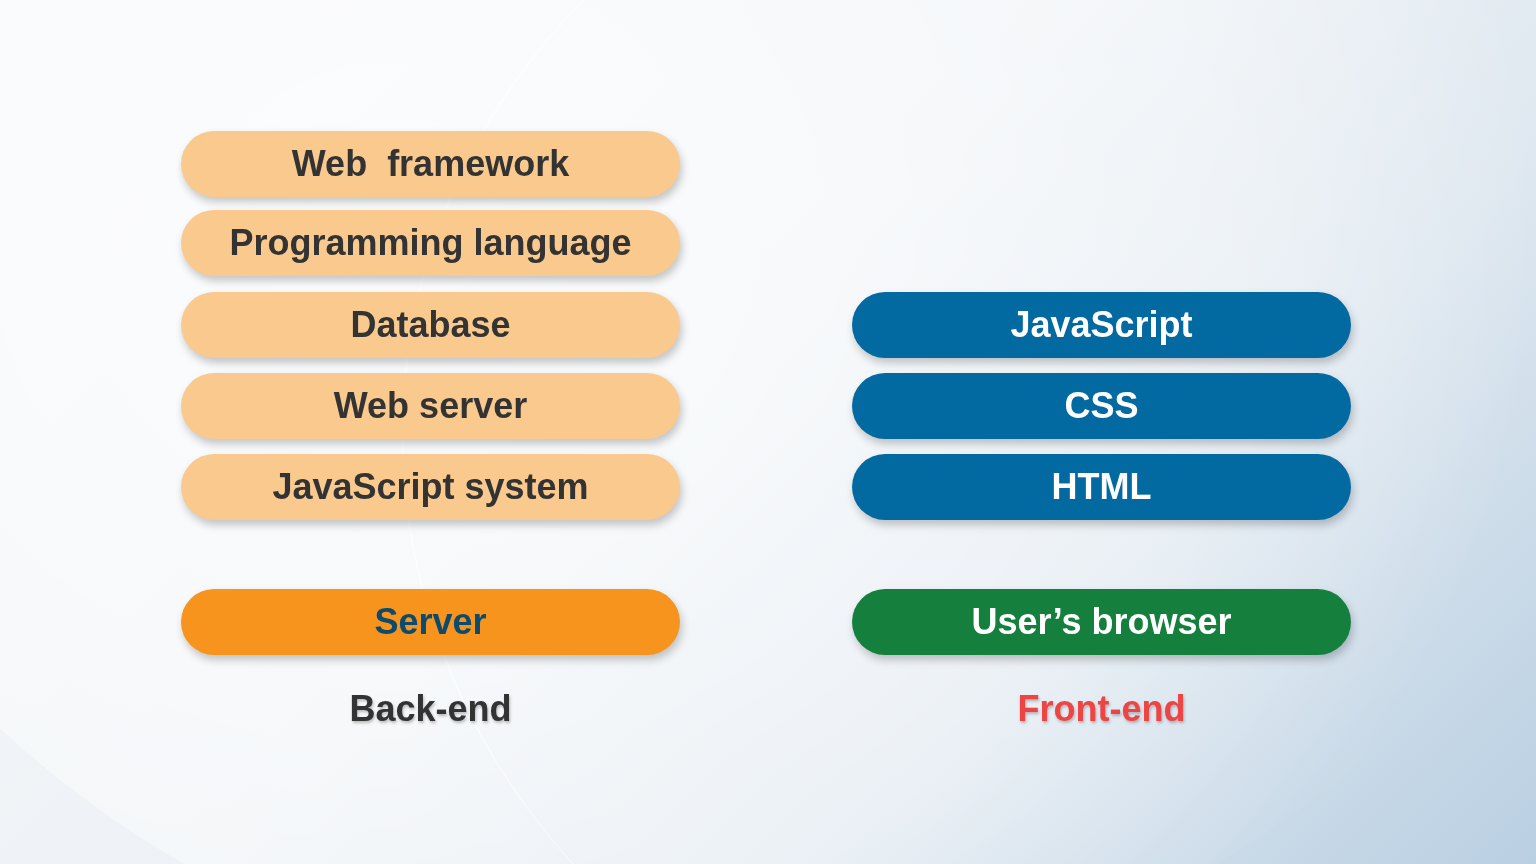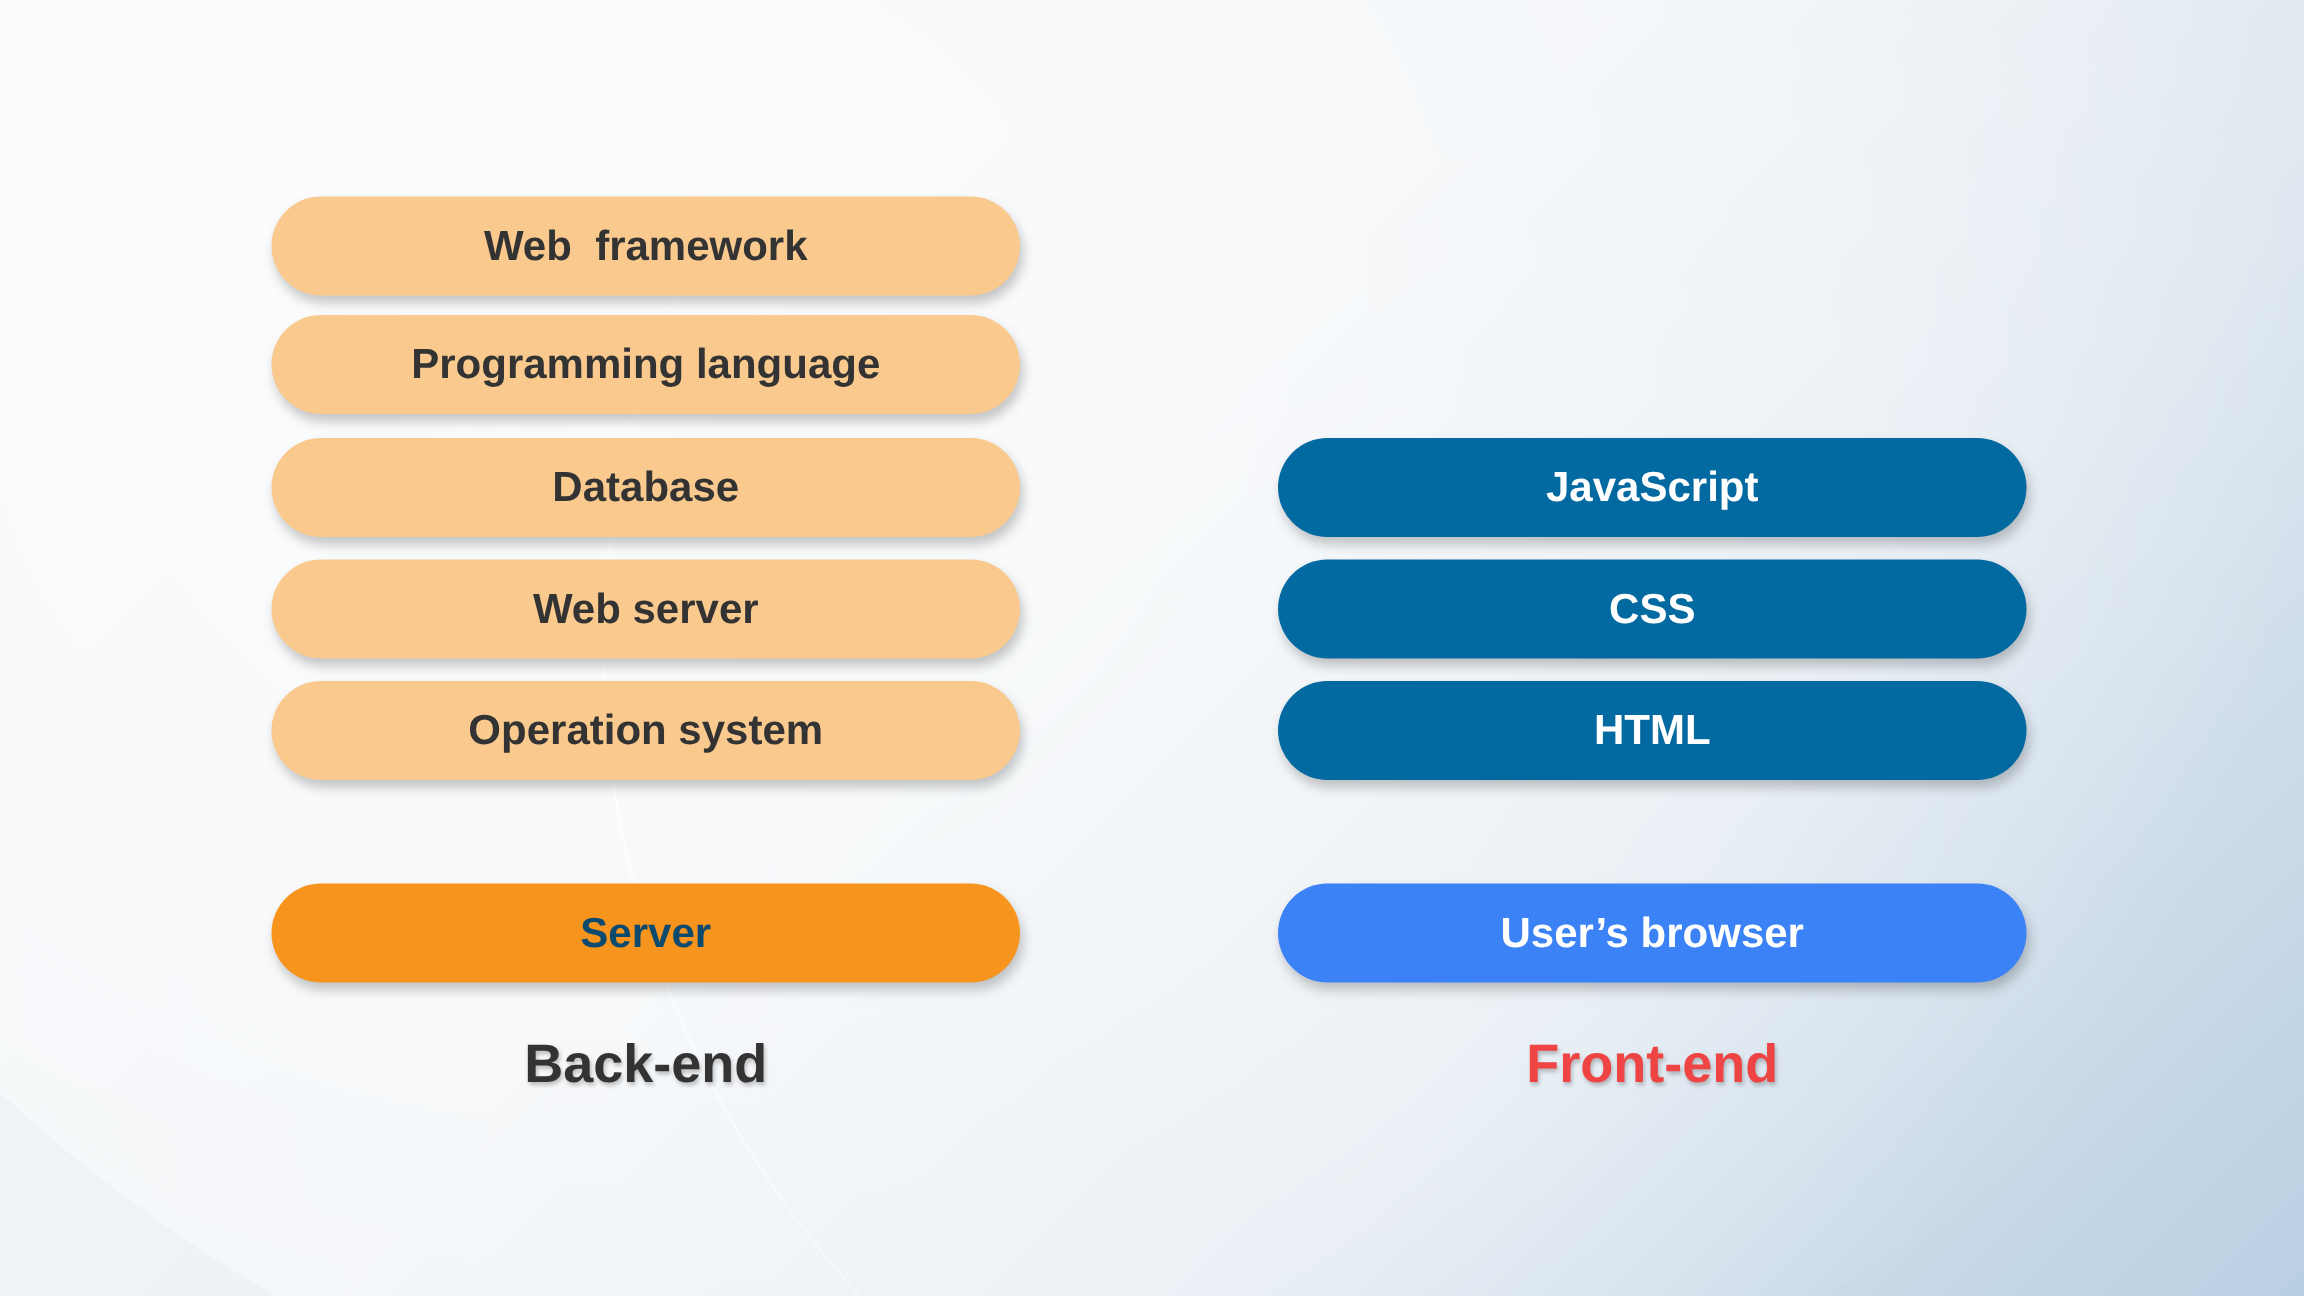--- a/index.html
+++ b/index.html
@@ -17,28 +17,28 @@
   .bg-swoosh2 {
     position: absolute; left: 400px; top: -200px; width: 1400px; height: 1300px;
     border-radius: 50%;
     border-left: 2px solid rgba(255,255,255,0.6);
     transform: rotate(10deg);
     pointer-events: none;
   }
   .pill {
     position: absolute; height: 66px; border-radius: 33px;
     display: flex; align-items: center; justify-content: center;
-    font-weight: bold; font-size: 28px;
+    font-weight: bold; font-size: 36px;
     box-shadow: 2px 5px 8px rgba(0,0,0,0.22);
     box-sizing: border-box;
   }
   .back { left: 181px; width: 499px; background: #f9c98e; color: #333333; }
   .front { left: 852px; width: 499px; background: #0369a1; color: #ffffff; }
   .server { background: #f7941d; color: #0c4a6e; }
-  .browser { background: #3b82f6; color: #ffffff; }
+  .browser { background: #15803d; color: #ffffff; }
   .label {
     position: absolute; top: 688px; font-size: 36px; font-weight: bold;
     text-align: center; width: 499px;
     text-shadow: 1px 2px 3px rgba(0,0,0,0.25);
   }
 </style>
 </head>
 <body>
 
 <div class="bg-swoosh"></div>
@@ -51,21 +51,21 @@
   <div class="pill back" style="top:210px">
       <span>Programming language</span>
     </div>
   <div class="pill back" style="top:292px">
       <span>Database</span>
     </div>
   <div class="pill back" style="top:373px">
       <span>Web server</span>
     </div>
   <div class="pill back" style="top:454px">
-      <span>Operation system</span>
+      <span>JavaScript system</span>
     </div>
   <div class="pill back server" style="top:589px">
       <span>Server</span>
     </div>
   <div class="label" style="left:181px; color:#333333">Back-end</div>
 </div>
 
 <div>
   <div class="pill front" style="top:292px">
       <span>JavaScript</span>

